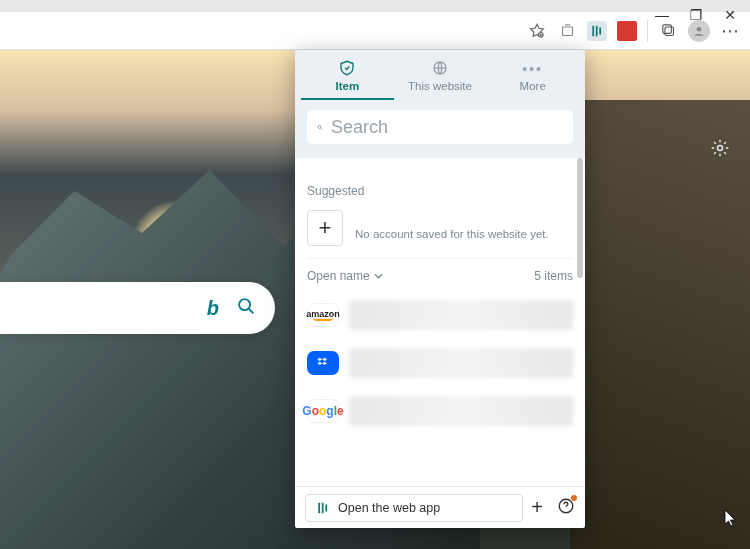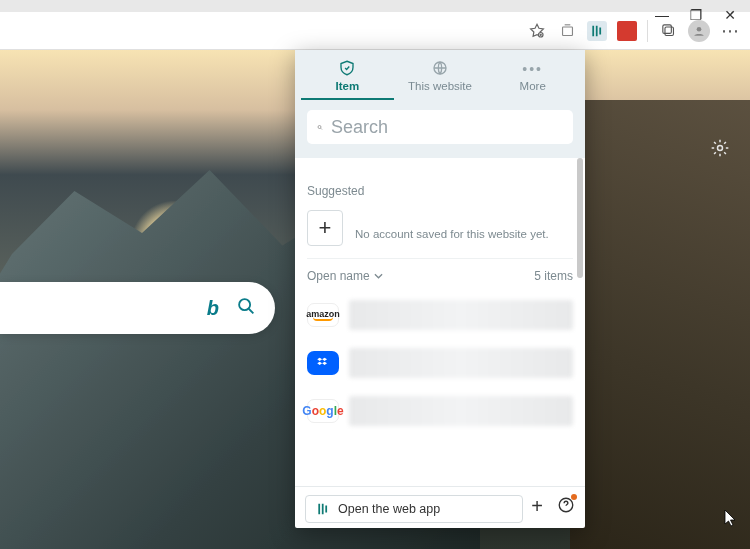--- a/index.html
+++ b/index.html
@@ -70,21 +70,21 @@
   .item { display:flex; align-items:center; gap:10px; height:48px;}
   .item-icon { width:32px; height:24px; border-radius:7px; display:flex; align-items:center; justify-content:center; font-size:9px; font-weight:bold; color:#fff;}
   .ic-amazon { background:#fff; border:1px solid #eee;}
   .ic-amazon span{ font-family:Arial; font-weight:bold; font-size:9px; color:#222;}
   .ic-amazon .smile{display:block;width:20px;height:4px;border-bottom:2px solid #ff9900;border-radius:0 0 10px 10px;margin:-2px auto 0;}
   .ic-dropbox { background:#0061ff;}
   .ic-em { background:#2f8d8a; font-size:13px;}
   .ic-google { background:#fff; border:1px solid #eee;}
   .blur { flex:1; height:30px; background:linear-gradient(90deg,#e8e9ea,#f2f3f4,#e8e9ea); filter:blur(2px); border-radius:3px;}
 
-  .popup-footer { height:42px; border-top:1px solid #e6eaec; display:flex; align-items:flex-start; padding:8px 10px; gap:8px;}
+  .popup-footer { height:42px; border-top:1px solid #e6eaec; display:flex; align-items:center; padding:0 10px; gap:8px;}
   .footer-btn { flex:1; height:28px; border:1px solid #d6dcdf; border-radius:4px; display:flex; align-items:center; gap:8px; padding:0 10px; font-size:12.5px; color:#333;}
   .footer-right { display:flex; align-items:center; gap:14px;}
   .help-badge { position:relative;}
   .help-badge .dot { position:absolute; right:-2px; top:-2px; width:6px; height:6px; background:#e46b1e; border-radius:50%;}
 
   .cursor { position:absolute; right:12px; bottom:18px; color:#fff; font-size:16px; text-shadow:0 0 3px #000;}
 
   .google-text { font-size:12px; }
   .g1{color:#4285F4}.g2{color:#EA4335}.g3{color:#FBBC05}.g4{color:#4285F4}.g5{color:#34A853}.g6{color:#EA4335}
 </style>

